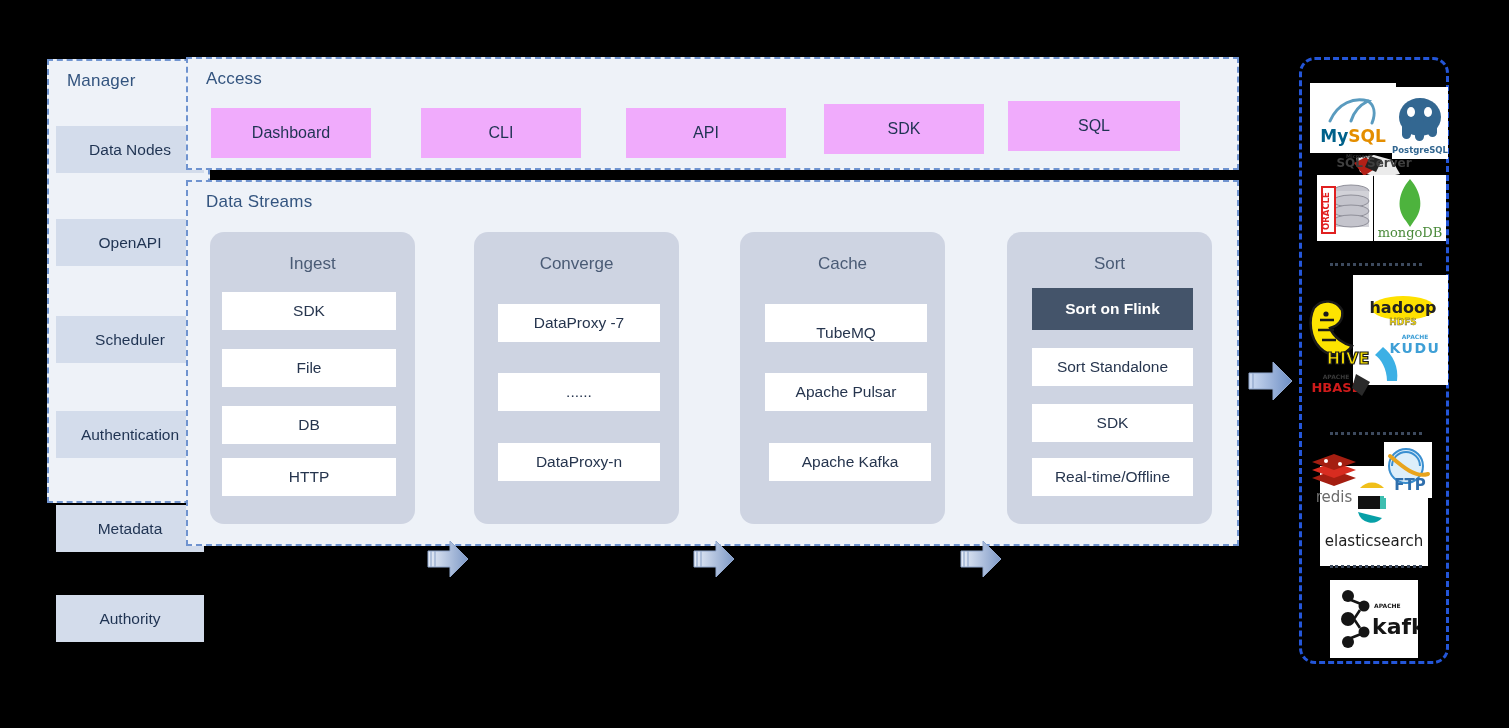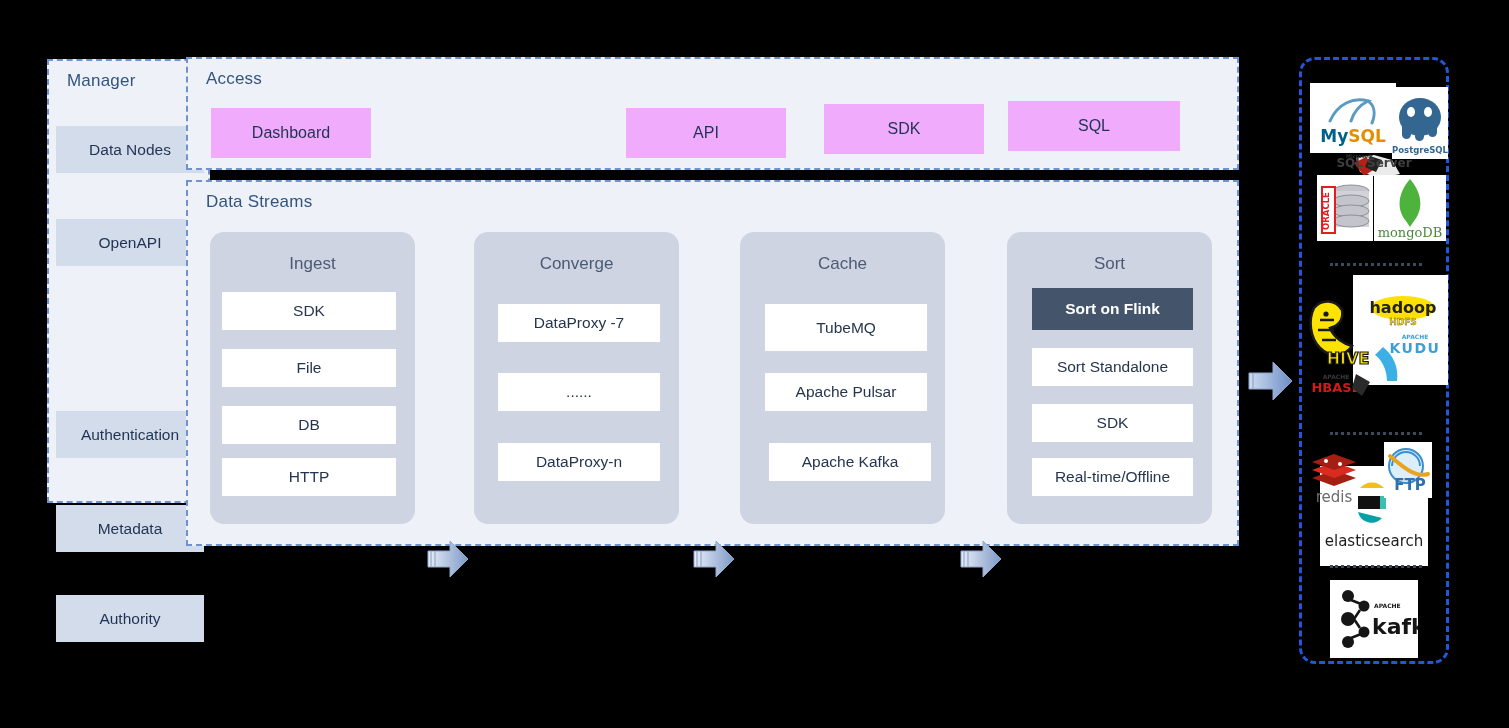--- a/index.html
+++ b/index.html
@@ -190,36 +190,42 @@
 
   <div class="panel" id="manager-panel">
     <div class="panel-title">Manager</div>
 
     <div class="manager-item" style="top:65px">
         <span>Data Nodes</span>
       </div>
     <div class="manager-item" style="top:158px">
         <span>OpenAPI</span>
       </div>
+    <div class="manager-item" style="top:255px">
+        <span>Scheduler</span>
+      </div>
     <div class="manager-item" style="top:350px">
         <span>Authentication</span>
       </div>
     <div class="manager-item" style="top:444px">
         <span>Metadata</span>
       </div>
     <div class="manager-item" style="top:534px">
         <span>Authority</span>
       </div>
   </div>
 
   <div class="panel" id="access-panel">
     <div class="panel-title">Access</div>
 
     <div class="chip" style="left:23px;  top:49px; width:160px; height:50px;">
         <span>Dashboard</span>
+      </div>
+    <div class="chip" style="left:233px; top:49px; width:160px; height:50px;">
+        <span>CLI</span>
       </div>
     <div class="chip" style="left:438px; top:49px; width:160px; height:50px;">
         <span>API</span>
       </div>
     <div class="chip" style="left:636px; top:45px; width:160px; height:50px;">
         <span>SDK</span>
       </div>
     <div class="chip" style="left:820px; top:42px; width:172px; height:50px;">
         <span>SQL</span>
       </div>
@@ -280,21 +286,21 @@
           </linearGradient>
         </defs>
         <path d="M4 14 L26 14 L26 4 L44 22 L26 40 L26 30 L4 30 Z" fill="url(#ag2)" stroke="#8fa6cc" stroke-width="1"></path>
         <line x1="7" y1="14" x2="7" y2="30" stroke="#9db1d2" stroke-width="1.4"></line>
         <line x1="11" y1="14" x2="11" y2="30" stroke="#9db1d2" stroke-width="1.4"></line>
       </svg>
     </div>
 
     <div class="stage-col" style="left:552px">
       <div class="stage-label">Cache</div>
-      <div class="stage-item" style="left:25px; top:72px;  width:162px; height:47px;">
+      <div class="stage-item" style="left:25px; top:72px;  width:162px; height:38px;align-items:flex-end;">
           <span>TubeMQ</span>
         </div>
       <div class="stage-item" style="left:25px; top:141px; width:162px; height:38px;">
           <span>Apache Pulsar</span>
         </div>
       <div class="stage-item" style="left:29px; top:211px; width:162px; height:38px;">
           <span>Apache Kafka</span>
         </div>
     </div>
 

